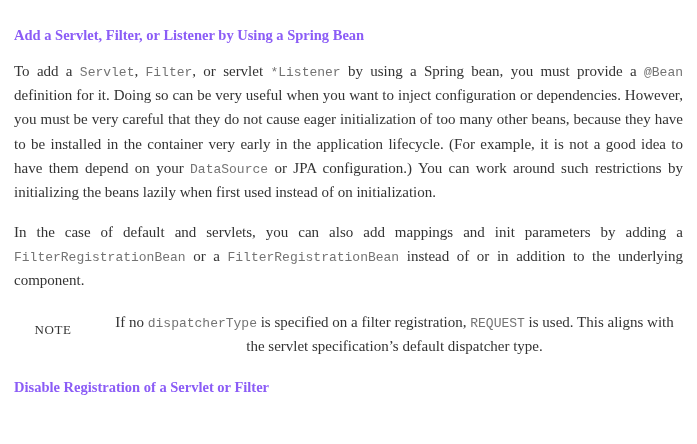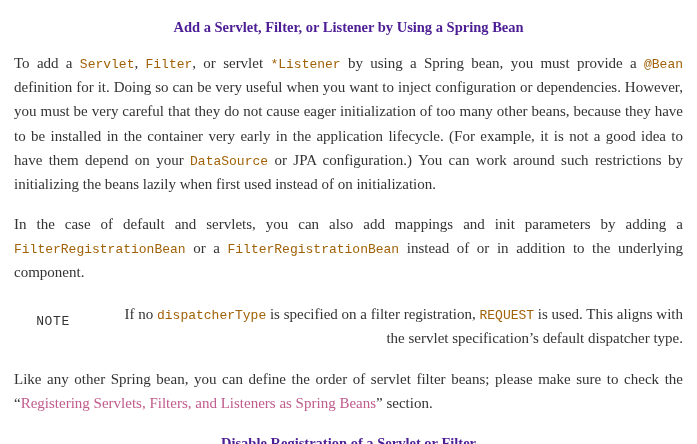--- a/index.html
+++ b/index.html
@@ -16,64 +16,63 @@
   }
   .page {
     padding: 10px 14px 0 14px;
     box-sizing: border-box;
     width: 697px;
   }
   h3.section-title {
     font-family: "Liberation Serif", serif;
     font-size: 14.5px;
     font-weight: bold;
-    color: #4c1d95;
-    margin: 8px 0 14px 0;
+    color: #8b5cf6;
+    margin: 16px 0 14px 0;
     line-height: 1.3;
-    text-align: center;
   }
   h3.section-title-bottom {
     margin-top: 18px;
     margin-bottom: 0;
   }
   p.para {
     font-size: 15px;
     line-height: 1.62;
     margin: 0 0 15px 0;
     text-align: justify;
     color: #333333;
   }
   code, .code {
     font-family: "Liberation Mono", monospace;
     font-size: 13px;
-    color: #a16207;
+    color: #737373;
     white-space: nowrap;
   }
   .admonition {
     display: flex;
     align-items: flex-start;
     margin: 0 0 15px 0;
     padding: 2px 0 2px 0;
   }
   .admonition-label {
     flex: 0 0 78px;
     text-align: center;
     font-size: 13px;
-    font-family: Liberation Mono, monospace;
+    font-family: Liberation Serif, serif;
     letter-spacing: 0.6px;
     color: #333333;
     padding-top: 12px;
   }
   .admonition-body {
     flex: 1 1 auto;
     font-size: 15px;
     line-height: 1.62;
     color: #333333;
     padding-left: 14px;
-    text-align: right;
+    text-align: center;
   }
   a.xref {
     color: #c05b8c;
     text-decoration: none;
   }
 </style>
 </head>
 <body>
 
 <div class="page">
@@ -82,17 +81,16 @@
 
   <p class="para"><span>To add a </span><code class="code">Servlet</code><span>, </span><code class="code">Filter</code><span>, or servlet </span><code class="code">*Listener</code><span> by using a Spring bean, you must provide a </span><code class="code">@Bean</code><span> definition for it. Doing so can be very useful when you want to inject configuration or dependencies. However, you must be very careful that they do not cause eager initialization of too many other beans, because they have to be installed in the container very early in the application lifecycle. (For example, it is not a good idea to have them depend on your </span><code class="code">DataSource</code><span> or JPA configuration.) You can work around such restrictions by initializing the beans lazily when first used instead of on initialization.</span></p>
 
   <p class="para"><span>In the case of default and servlets, you can also add mappings and init parameters by adding a </span><code class="code">FilterRegistrationBean</code><span> or a </span><code class="code">FilterRegistrationBean</code><span> instead of or in addition to the underlying component.</span></p>
 
   <div class="admonition">
     <div class="admonition-label">NOTE</div>
     <div class="admonition-body"><span>If no </span><code class="code">dispatcherType</code><span> is specified on a filter registration, </span><code class="code">REQUEST</code><span> is used. This aligns with the servlet specification’s default dispatcher type.</span></div>
   </div>
 
-  <p class="para"><span>Like any other Spring bean, you can define the order of servlet filter beans; please make sure to check the “</span><a class="xref" href="#">Registering Servlets, Filters, and Listeners as Spring Beans</a><span>” section.</span></p>
 
   <h3 class="section-title section-title-bottom">Disable Registration of a Servlet or Filter</h3>
 
 </div>
 
 </body></html>

